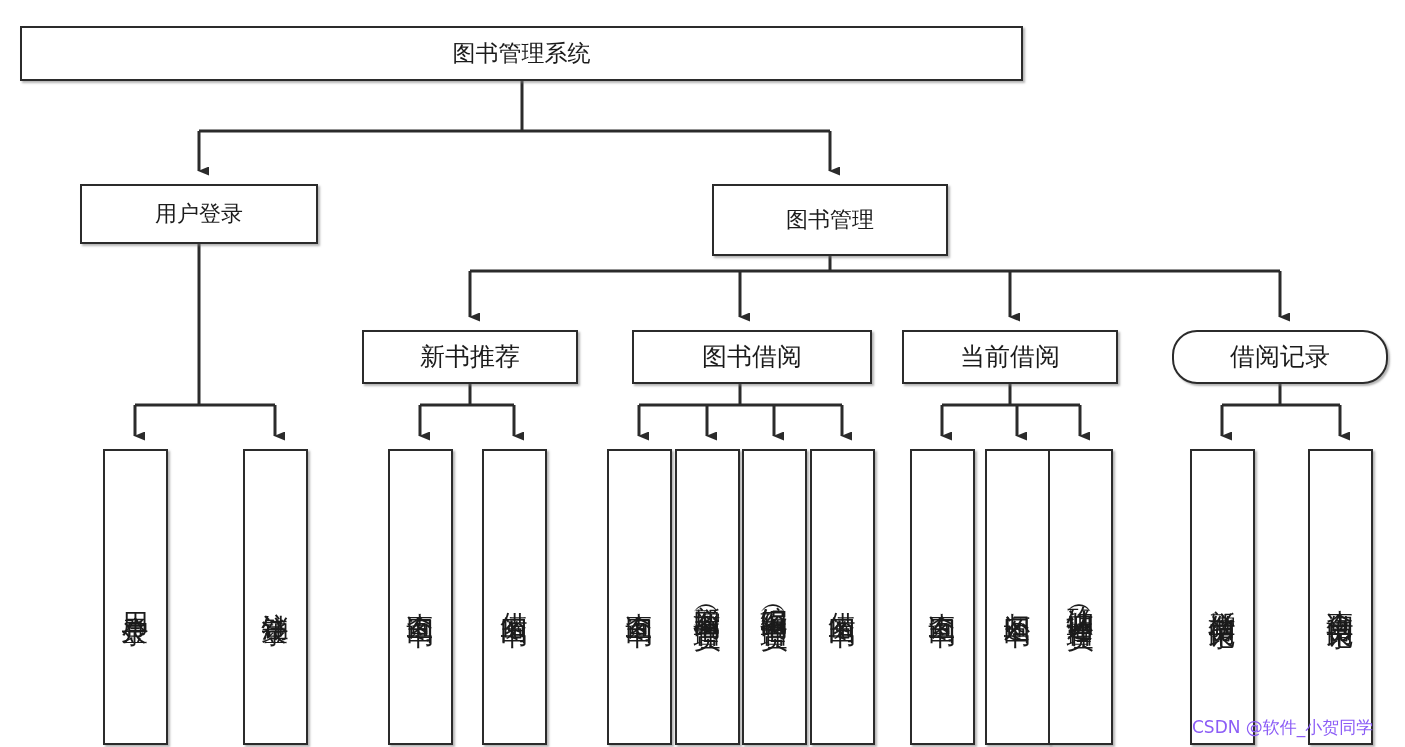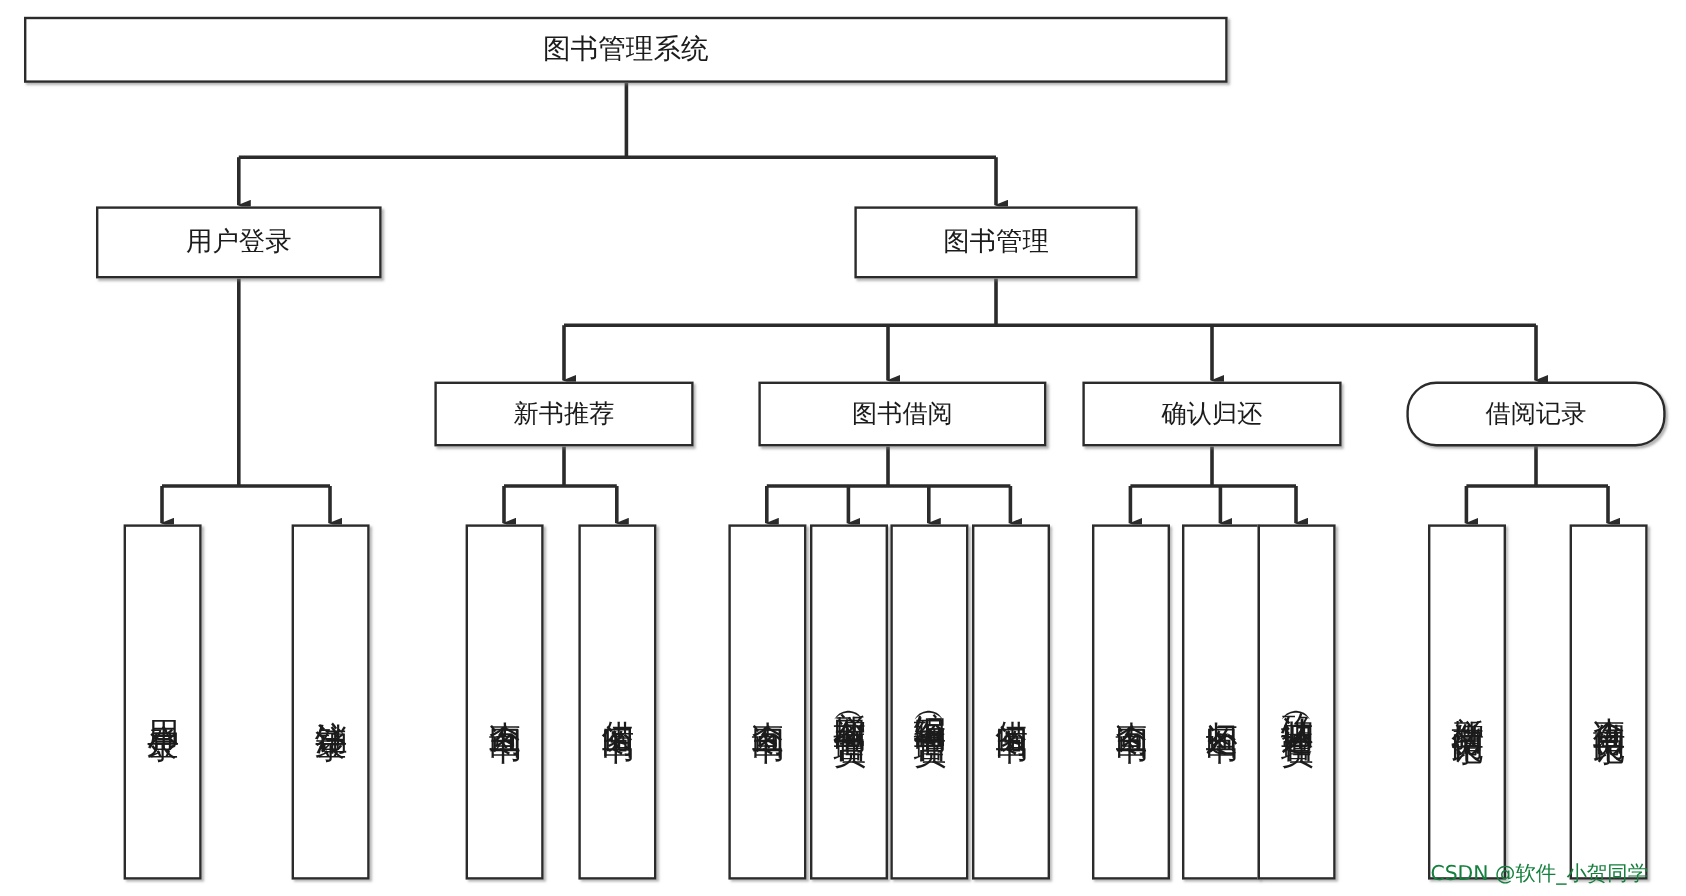--- a/index.html
+++ b/index.html
@@ -29,45 +29,46 @@
   .node-box {
     position: absolute;
     box-sizing: border-box;
     background: #ffffff;
     border: 2px solid #2b2b2b;
     box-shadow: 2px 2px 2px rgba(120,120,120,0.55);
     display: flex;
     align-items: center;
     justify-content: center;
     overflow: hidden;
+    margin-top: 12px;
   }
   .node-label {
     color: #1b1b1b;
     text-align: center;
     line-height: 1.18;
     white-space: nowrap;
   }
   
   .node-h .node-label {
     writing-mode: horizontal-tb;
   }
   .level-root .node-label { font-size: 23px; }
   .level-2 .node-label   { font-size: 22px; }
-  .level-3 .node-label   { font-size: 21px; }
+  .level-3 .node-label   { font-size: 25px; }
   
   .node-v .node-label {
     writing-mode: vertical-rl;
     text-orientation: upright;
     font-size: 27px;
     letter-spacing: 3px;
     line-height: 1;
   }
   .watermark {
     position: absolute;
-    color: #15803d;
+    color: #8b5cf6;
     font-size: 17px;
     white-space: nowrap;
     pointer-events: none;
     user-select: none;
   }
 </style>
 </head>
 <body>
 
 <div id="diagram-root">
@@ -116,33 +117,33 @@
   </svg>
 
   <div class="node-box node-h level-root" id="node-root" style="left: 20px; top: 14px; width: 1003px; height: 55px;">
     <span class="node-label">图书管理系统</span>
   </div>
 
   <div id="nodes-level2">
       <div class="node-box level-2 node-h" style="left: 80px; top: 172px; width: 238px; height: 60px;">
         <span class="node-label">用户登录</span>
       </div>
-      <div class="node-box level-2 node-h" style="left: 712px; top: 172px; width: 236px; height: 60px; align-items: center;">
+      <div class="node-box level-2 node-h" style="left: 712px; top: 172px; width: 236px; height: 72px; align-items: center;">
         <span class="node-label">图书管理</span>
       </div>
     </div>
   <div id="nodes-level3">
       <div class="node-box level-3 node-h" style="left: 362px; top: 318px; width: 216px; height: 54px;">
         <span class="node-label">新书推荐</span>
       </div>
       <div class="node-box level-3 node-h" style="left: 632px; top: 318px; width: 240px; height: 54px;">
         <span class="node-label">图书借阅</span>
       </div>
       <div class="node-box level-3 node-h" style="left: 902px; top: 318px; width: 216px; height: 54px;">
-        <span class="node-label">确认归还</span>
+        <span class="node-label">当前借阅</span>
       </div>
       <div class="node-box level-3 node-h" style="left: 1172px; top: 318px; width: 216px; height: 54px; border-radius: 25px;">
         <span class="node-label">借阅记录</span>
       </div>
     </div>
   <div id="nodes-leaves">
       <div class="node-box level-leaf node-v" style="left: 103px; top: 437px; width: 65px; height: 296px;">
         <span class="node-label">用户登录</span>
       </div>
       <div class="node-box level-leaf node-v" style="left: 243px; top: 437px; width: 65px; height: 296px;">

